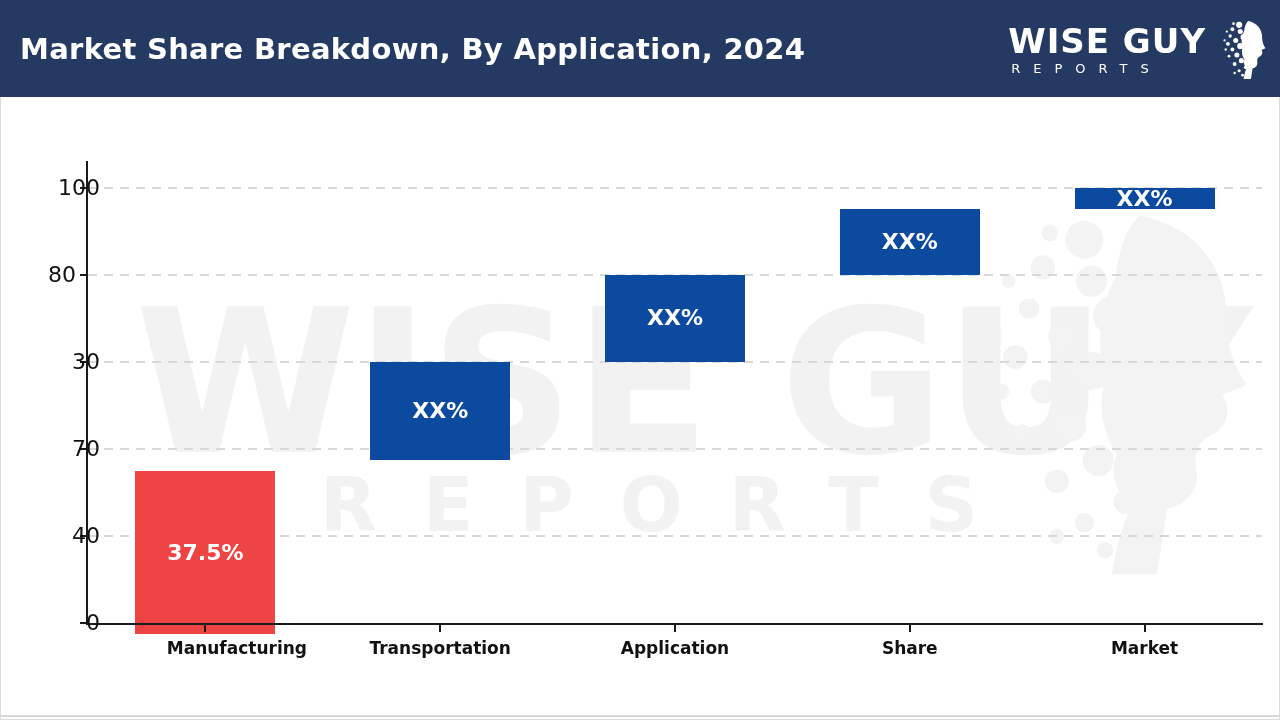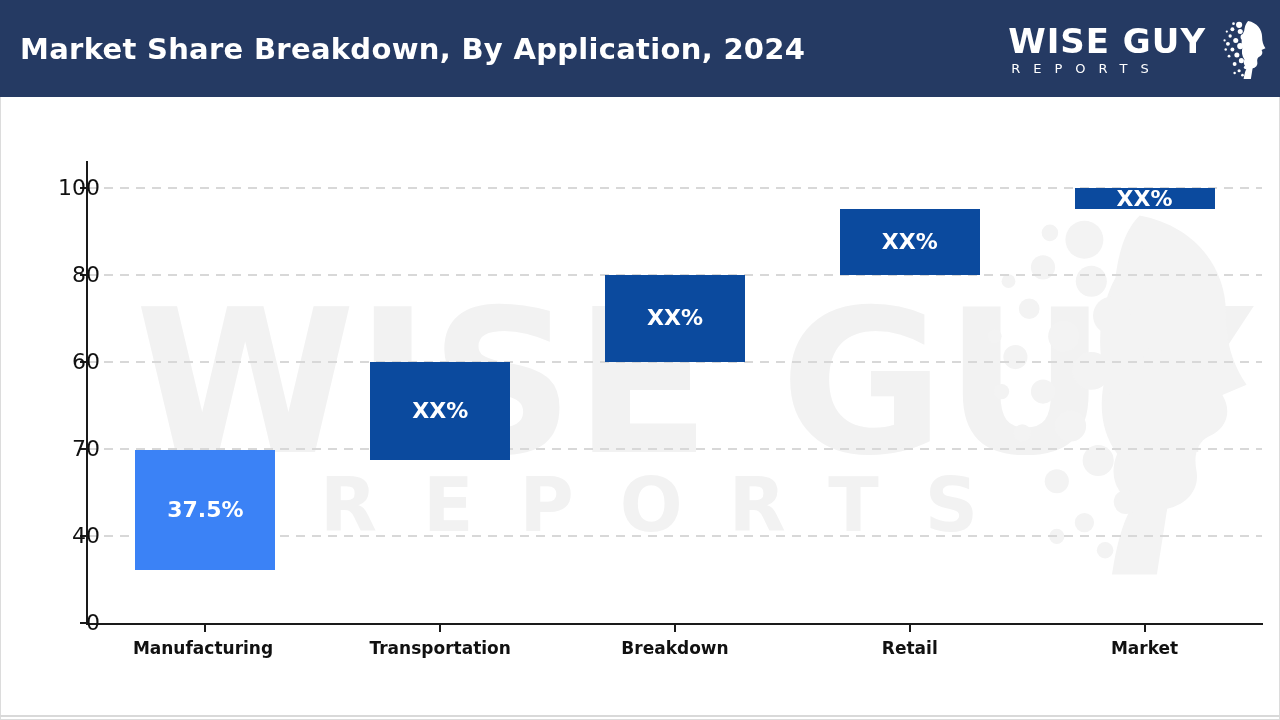--- a/index.html
+++ b/index.html
@@ -119,52 +119,52 @@
   <div class="y-axis"></div>
   <div class="x-axis"></div>
   <div id="yticks-layer">
       <div class="y-tick-mark" style="top: 622px;"></div>
       <div class="y-tick-label" style="top: 609px;">0</div>
       <div class="y-tick-mark" style="top: 534.94px;"></div>
       <div class="y-tick-label" style="top: 521.94px;">40</div>
       <div class="y-tick-mark" style="top: 447.88px;"></div>
       <div class="y-tick-label" style="top: 434.88px;">70</div>
       <div class="y-tick-mark" style="top: 360.82px;"></div>
-      <div class="y-tick-label" style="top: 347.82px;">60</div>
+      <div class="y-tick-label" style="top: 347.82px;">30</div>
       <div class="y-tick-mark" style="top: 273.76px;"></div>
-      <div class="y-tick-label" style="top: 260.76px;">80</div>
+      <div class="y-tick-label" style="top: 260.76px; text-align: center;">80</div>
       <div class="y-tick-mark" style="top: 186.7px;"></div>
       <div class="y-tick-label" style="top: 173.7px;">100</div>
     </div>
   <div id="bars-layer">
-      <div class="bar" style="left: 135.4px; width: 140px; top: 450px; height: 120px; background: #3b82f6;">
+      <div class="bar" style="left: 135.4px; width: 140px; top: 471px; height: 163px; background: #ef4444;">
         <span class="bar-label" style="color: rgb(255, 255, 255);">37.5%</span>
       </div>
       <div class="bar" style="left: 370.2px; width: 140px; top: 361.82px; height: 97.9425px; background: rgb(11, 74, 158);">
         <span class="bar-label" style="color: rgb(255, 255, 255);">XX%</span>
       </div>
       <div class="bar" style="left: 605px; width: 140px; top: 274.76px; height: 87.06px; background: rgb(11, 74, 158);">
         <span class="bar-label" style="color: rgb(255, 255, 255);">XX%</span>
       </div>
       <div class="bar" style="left: 839.8px; width: 140px; top: 209.465px; height: 65.295px; background: rgb(11, 74, 158);">
         <span class="bar-label" style="color: rgb(255, 255, 255);">XX%</span>
       </div>
       <div class="bar" style="left: 1074.6px; width: 140px; top: 187.7px; height: 21.765px; background: rgb(11, 74, 158);">
         <span class="bar-label" style="color: rgb(255, 255, 255);">XX%</span>
       </div>
     </div>
   <div id="xticks-layer">
       <div class="x-tick-mark" style="left: 204.4px;"></div>
-      <div class="x-axis-label" style="left: 86px;">Manufacturing</div>
+      <div class="x-axis-label" style="left: 73px; text-align: right;">Manufacturing</div>
       <div class="x-tick-mark" style="left: 439.2px;"></div>
       <div class="x-axis-label" style="left: 323.2px;">Transportation</div>
       <div class="x-tick-mark" style="left: 674px;"></div>
-      <div class="x-axis-label" style="left: 558px;">Breakdown</div>
+      <div class="x-axis-label" style="left: 558px;">Application</div>
       <div class="x-tick-mark" style="left: 908.8px;"></div>
-      <div class="x-axis-label" style="left: 792.8px;">Retail</div>
+      <div class="x-axis-label" style="left: 792.8px;">Share</div>
       <div class="x-tick-mark" style="left: 1143.6px;"></div>
       <div class="x-axis-label" style="left: 1027.6px;">Market</div>
     </div>
 </div>
 
 <div class="header" style="background: rgb(37, 58, 99);">
   <h1 class="header-title" style="color: rgb(255, 255, 255);">Market Share Breakdown, By Application, 2024</h1>
   <div class="logo">
     <div class="logo-text">
       <span class="logo-line1">WISE GUY</span>

